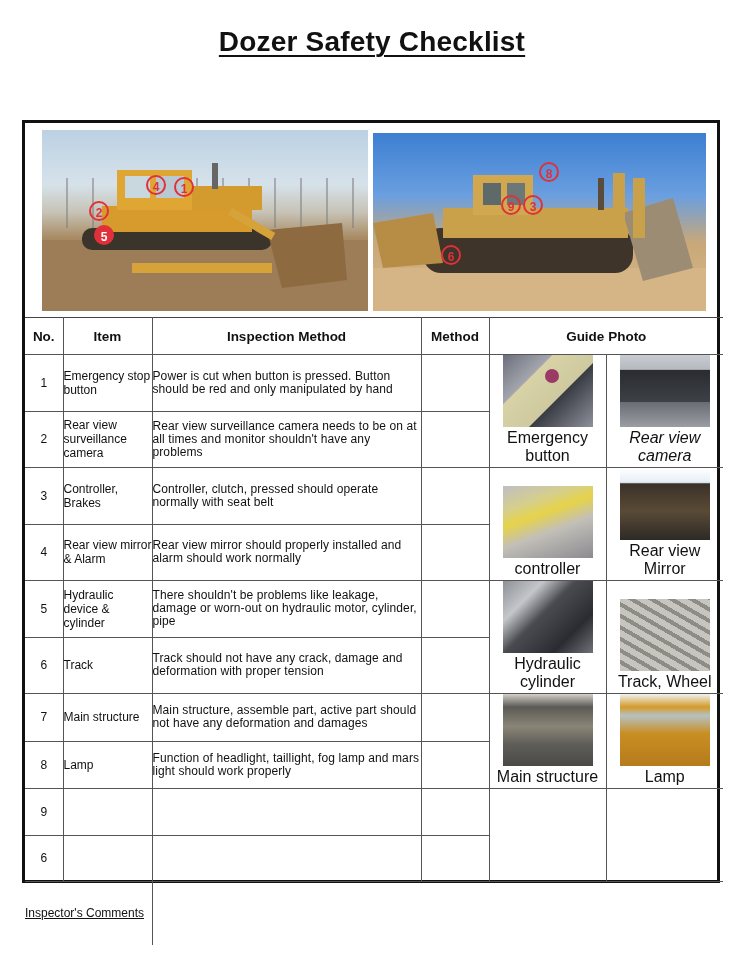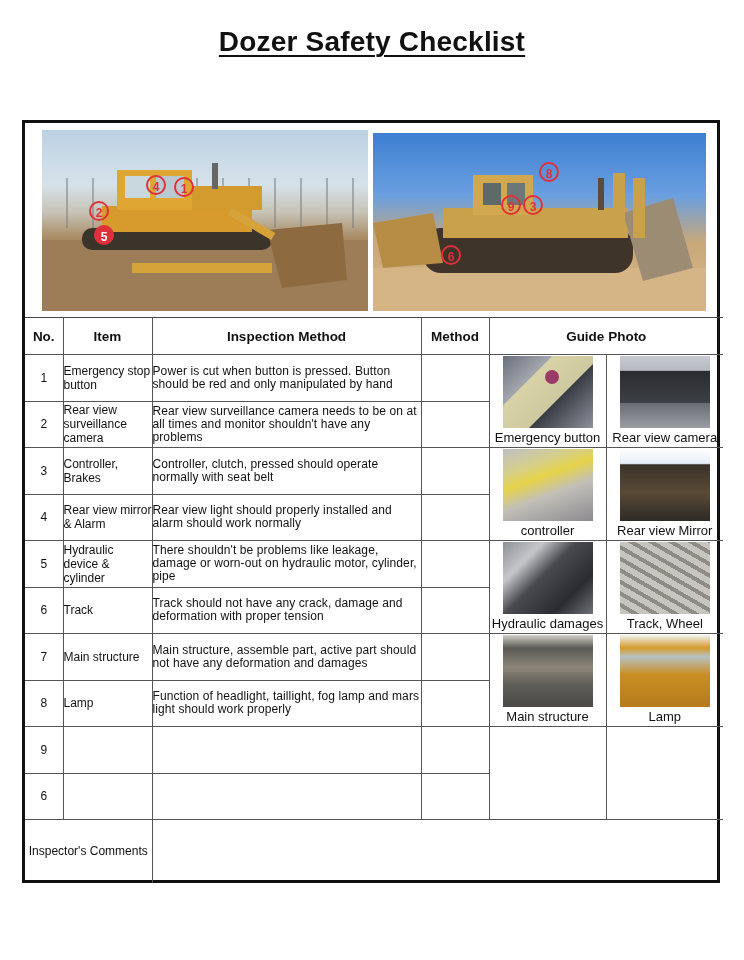--- a/index.html
+++ b/index.html
@@ -17,22 +17,22 @@
     table.grid { position: absolute; left: 0; top: 194px; width: 698px; border-collapse: collapse; table-layout: fixed; }
     table.grid td, table.grid th { border: 1.5px solid #555; font-size: 12px; padding: 0; vertical-align: middle; margin-left: 40px; }
     table.grid tr:first-child th { border-top: 1.5px solid #444; }
     table.grid th { font-weight: bold; font-size: 13.5px; text-align: center; height: 36px; }
     td.no { text-align: center; font-size: 13px; }
     td.item { padding-left: 6px; line-height: 14px; font-size: 12px; }
     td.method { padding-left: 7px; line-height: 13px; font-size: 12px; letter-spacing: 0.1px; }
     tr.row { height: 46.5px; }
     .guide-cell { text-align: center; vertical-align: bottom !important; padding-bottom: 2px !important; }
     .thumb { width: 90px; height: 72px; margin: 0 auto 2px auto; }
-    .caption { font-size: 13px; display: block; }
-    .comments-label { text-align: center; font-size: 15px; line-height: 19px; }
+    .caption { font-size: 16px; display: block; }
+    .comments-label { font-size: 15px; line-height: 19px; text-decoration: underline; }
     tr.comments { height: 63px; }
     .t-emergency { background: linear-gradient(135deg, #6b6f7d 0%, #a3a6ad 30%, #d8d2a6 31%, #cfc9a0 60%, #3a3c44 61%, #8d919b 100%); position: relative; }
     .t-emergency::after { content: ""; position: absolute; left: 42px; top: 14px; width: 14px; height: 14px; border-radius: 50%; background: #9a3a66; }
     .t-camera { background: linear-gradient(180deg, #c8cbd1 0%, #b6b9bf 20%, #2a2c30 21%, #3d4046 65%, #6a6d73 66%, #9a9da3 100%); }
     .t-controller { background: linear-gradient(160deg, #bfbfc5 0%, #d6cf8a 25%, #e6d34a 40%, #c2bfb8 60%, #8b8a8f 100%); }
     .t-mirror { background: linear-gradient(180deg, #ffffff 0%, #e6eef8 20%, #3a3228 22%, #5a4a36 60%, #2d2a26 100%); }
     .t-hydraulic { background: linear-gradient(135deg, #8d9096 0%, #c4c6ca 25%, #494b50 45%, #2a2c31 75%, #6f7278 100%); }
     .t-track { background: repeating-linear-gradient(30deg, #c7c5c0 0 6px, #8f8c86 6px 10px), linear-gradient(#cfcdc8, #9a978f); }
     .t-structure { background: linear-gradient(180deg, #d2d0c7 0%, #5b5a55 18%, #8a8577 45%, #5f5d58 70%, #4a4946 100%); }
     .t-lamp { background: linear-gradient(180deg, #eff3f1 0%, #d59a2a 18%, #b6c1c2 30%, #c98e22 55%, #b57b1c 100%); }
@@ -105,21 +105,21 @@
 
     <tr class="row">
       <td class="no" style="border-left:none;">1</td>
       <td class="item">Emergency stop button</td>
       <td class="method">Power is cut when button is pressed. Button should be red and only manipulated by hand</td>
       <td></td>
       <td rowspan="2" class="guide-cell">
         <div class="thumb t-emergency"></div>
         <span class="caption">Emergency button</span>
       </td>
-      <td rowspan="2" class="guide-cell" style="border-right:none;">
+      <td rowspan="2" class="guide-cell" style="border-right:none;font-style:italic;">
         <div class="thumb t-camera"></div>
         <span class="caption">Rear view camera</span>
       </td>
     </tr>
     <tr class="row">
       <td class="no" style="border-left:none;">2</td>
       <td class="item">Rear view surveillance camera</td>
       <td class="method">Rear view surveillance camera needs to be on at all times and monitor shouldn't have any problems</td>
       <td></td>
     </tr>
@@ -134,32 +134,32 @@
         <span class="caption">controller</span>
       </td>
       <td rowspan="2" class="guide-cell" style="border-right:none;text-align:center;">
         <div class="thumb t-mirror"></div>
         <span class="caption">Rear view Mirror</span>
       </td>
     </tr>
     <tr class="row">
       <td class="no" style="border-left:none;">4</td>
       <td class="item">Rear view mirror &amp; Alarm</td>
-      <td class="method">Rear view light should properly installed and alarm should work normally</td>
+      <td class="method">Rear view mirror should properly installed and alarm should work normally</td>
       <td></td>
     </tr>
 
     <tr class="row">
       <td class="no" style="border-left:none;">5</td>
       <td class="item">Hydraulic device &amp; cylinder</td>
       <td class="method">There shouldn't be problems like leakage, damage or worn-out on hydraulic motor, cylinder, pipe</td>
       <td></td>
       <td rowspan="2" class="guide-cell">
         <div class="thumb t-hydraulic"></div>
-        <span class="caption">Hydraulic damages</span>
+        <span class="caption">Hydraulic cylinder</span>
       </td>
       <td rowspan="2" class="guide-cell" style="border-right:none;">
         <div class="thumb t-track"></div>
         <span class="caption">Track, Wheel</span>
       </td>
     </tr>
     <tr class="row">
       <td class="no" style="border-left:none;">6</td>
       <td class="item">Track</td>
       <td class="method">Track should not have any crack, damage and deformation with proper tension</td>

